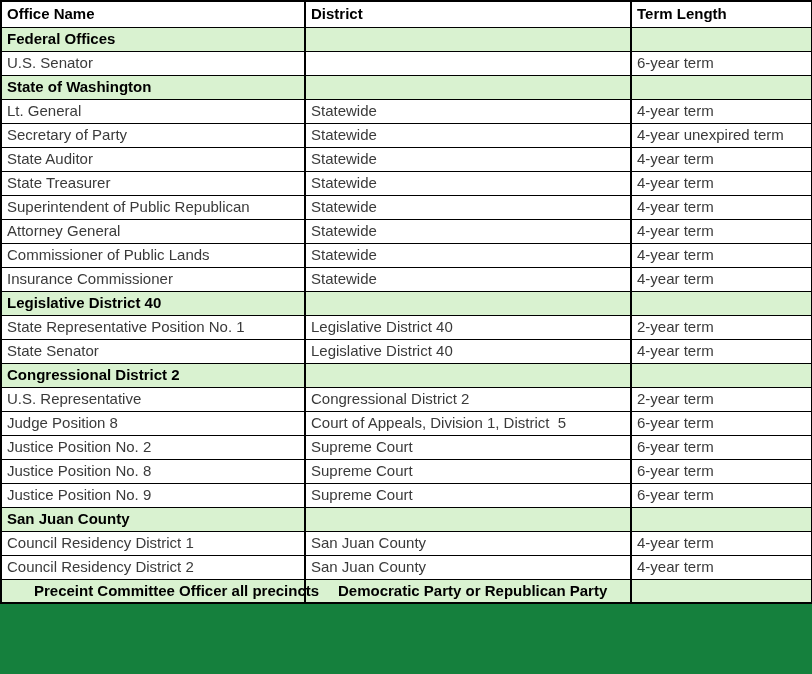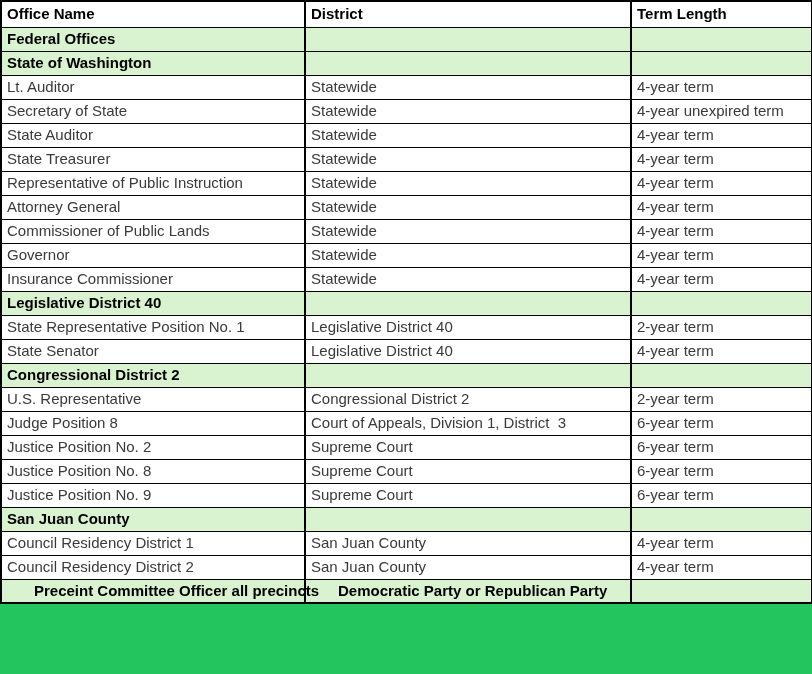--- a/index.html
+++ b/index.html
@@ -5,21 +5,21 @@
   * { box-sizing: border-box; }
   html, body {
     margin: 0;
     padding: 0;
     background: #ffffff;
     font-family: "Liberation Sans", sans-serif;
   }
   .page {
     width: 812px;
     height: 674px;
-    background: #22c55e;
+    background: #15803d;
     overflow: hidden;
   }
   table.offices {
     border-collapse: collapse;
     table-layout: fixed;
     width: 811px;
   }
   col.c-office { width: 304px; }
   col.c-district { width: 326px; }
   col.c-term { width: 181px; }
@@ -75,62 +75,62 @@
         <th>District</th>
         <th>Term Length</th>
       </tr>
     </thead>
     <tbody id="table-body">
         <tr class="section">
           <td>Federal Offices</td>
           <td></td>
           <td></td>
         </tr>
+        <tr>
+          <td>U.S. Senator</td>
+          <td></td>
+          <td>6-year term</td>
+        </tr>
         <tr class="section">
           <td>State of Washington</td>
           <td></td>
           <td></td>
         </tr>
         <tr>
-          <td>Lt. Auditor</td>
-          <td>Statewide</td>
-          <td>4-year term</td>
-        </tr>
-        <tr>
-          <td>Secretary of State</td>
+          <td>Lt. General</td>
+          <td>Statewide</td>
+          <td>4-year term</td>
+        </tr>
+        <tr>
+          <td>Secretary of Party</td>
           <td>Statewide</td>
           <td>4-year unexpired term</td>
         </tr>
         <tr>
           <td>State Auditor</td>
           <td>Statewide</td>
           <td>4-year term</td>
         </tr>
         <tr>
           <td>State Treasurer</td>
           <td>Statewide</td>
           <td>4-year term</td>
         </tr>
         <tr>
-          <td>Representative of Public Instruction</td>
+          <td>Superintendent of Public Republican</td>
           <td>Statewide</td>
           <td>4-year term</td>
         </tr>
         <tr>
           <td>Attorney General</td>
           <td>Statewide</td>
           <td>4-year term</td>
         </tr>
         <tr>
           <td>Commissioner of Public Lands</td>
-          <td>Statewide</td>
-          <td>4-year term</td>
-        </tr>
-        <tr>
-          <td>Governor</td>
           <td>Statewide</td>
           <td>4-year term</td>
         </tr>
         <tr>
           <td>Insurance Commissioner</td>
           <td>Statewide</td>
           <td>4-year term</td>
         </tr>
         <tr class="section">
           <td>Legislative District 40</td>
@@ -152,21 +152,21 @@
           <td></td>
           <td></td>
         </tr>
         <tr>
           <td>U.S. Representative</td>
           <td>Congressional District 2</td>
           <td>2-year term</td>
         </tr>
         <tr>
           <td>Judge Position 8</td>
-          <td>Court of Appeals, Division 1, District  3</td>
+          <td>Court of Appeals, Division 1, District  5</td>
           <td>6-year term</td>
         </tr>
         <tr>
           <td>Justice Position No. 2</td>
           <td>Supreme Court</td>
           <td>6-year term</td>
         </tr>
         <tr>
           <td>Justice Position No. 8</td>
           <td>Supreme Court</td>

